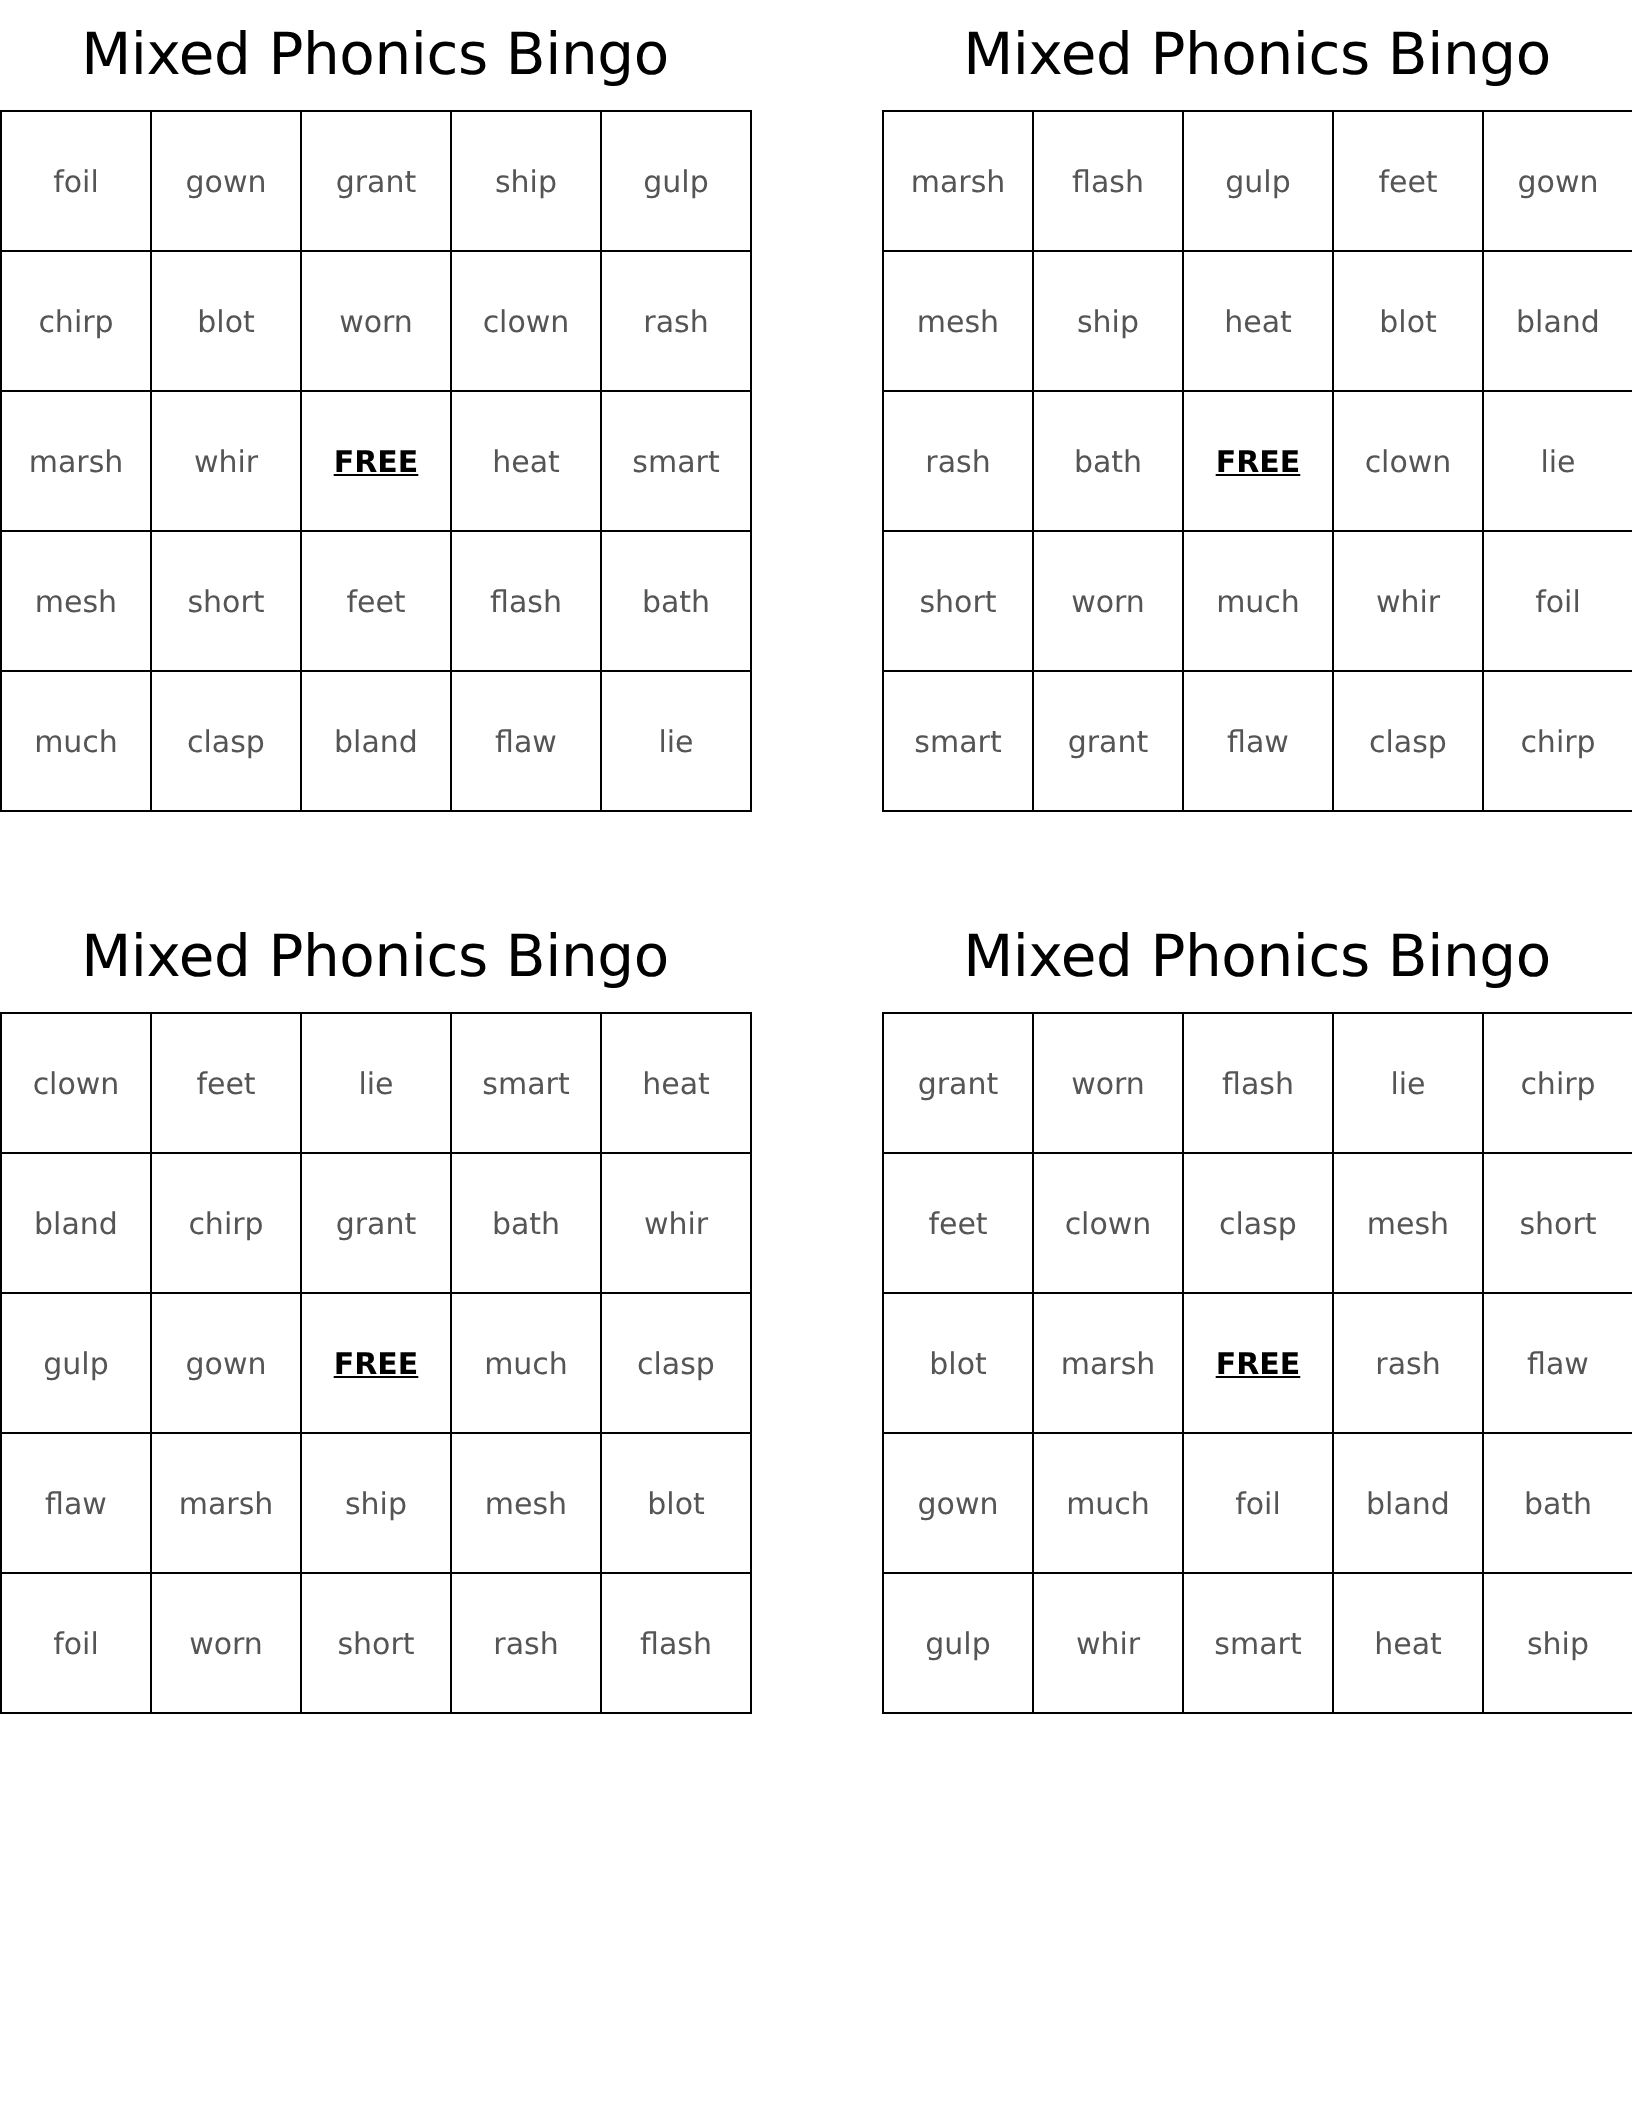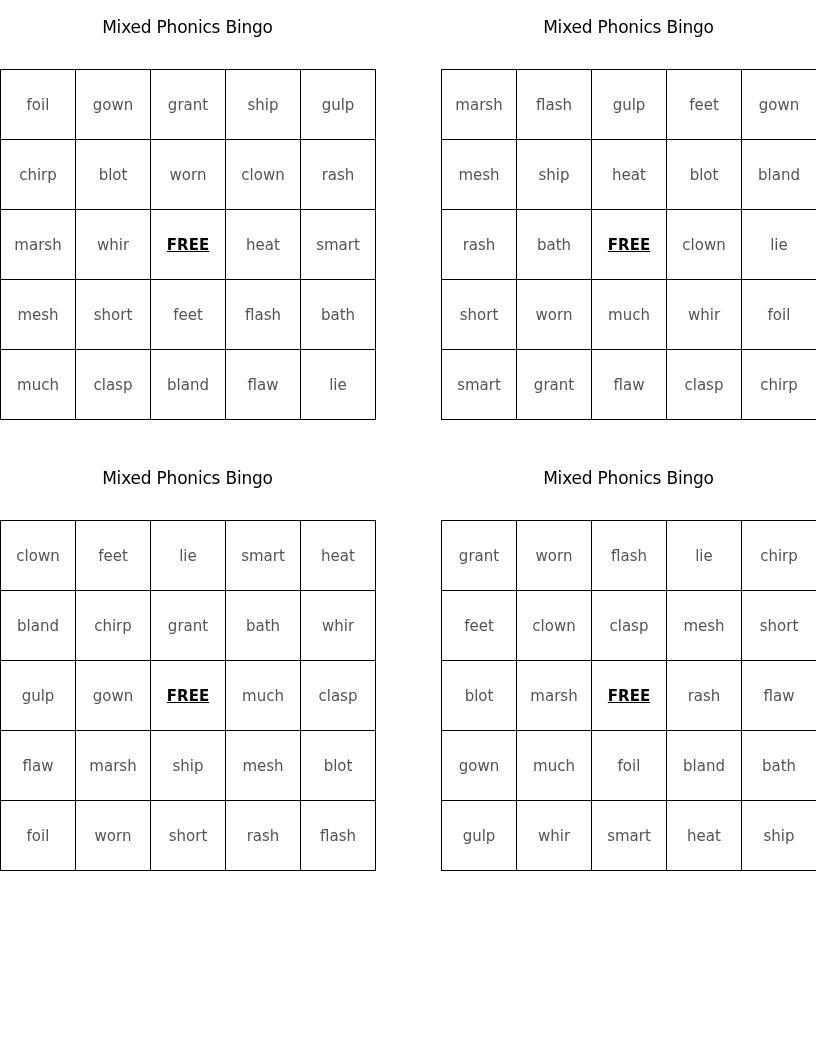--- a/index.html
+++ b/index.html
@@ -1,19 +1,19 @@
 <!DOCTYPE html>
 <html><head>
 <meta charset="utf-8">
 <style>
   html, body { margin: 0; padding: 0; background: #ffffff; }
   body { width: 816px; height: 1056px; position: relative; overflow: hidden; font-family: "DejaVu Sans", sans-serif; }
   .card { position: absolute; width: 375px; }
-  .card-title { position: absolute; left: 0; width: 375px; top: 11px; height: 32px; line-height: 32px; text-align: center; font-size: 17px; color: #000; letter-spacing: -0.2px; }
-  .grid { position: absolute; top: 69px; left: 0; border-collapse: collapse; table-layout: fixed; width: 375px; }
+  .card-title { position: absolute; left: 0; width: 375px; top: 11px; height: 32px; line-height: 32px; text-align: center; font-size: 29px; color: #000; letter-spacing: -0.2px; }
+  .grid { position: absolute; top: 55px; left: 0; border-collapse: collapse; table-layout: fixed; width: 375px; }
   .grid td { border: 1px solid #000; width: 74px; height: 69px; padding: 0; text-align: center; vertical-align: middle; font-size: 15px; color: #555; }
   .grid td.free { font-weight: bold; text-decoration: underline; color: #000000; }
 </style>
 </head>
 <body>
 
 <div class="card" style="left:0; top:0;">
   <div class="card-title">Mixed Phonics Bingo</div>
   <table class="grid">
     <tbody>

